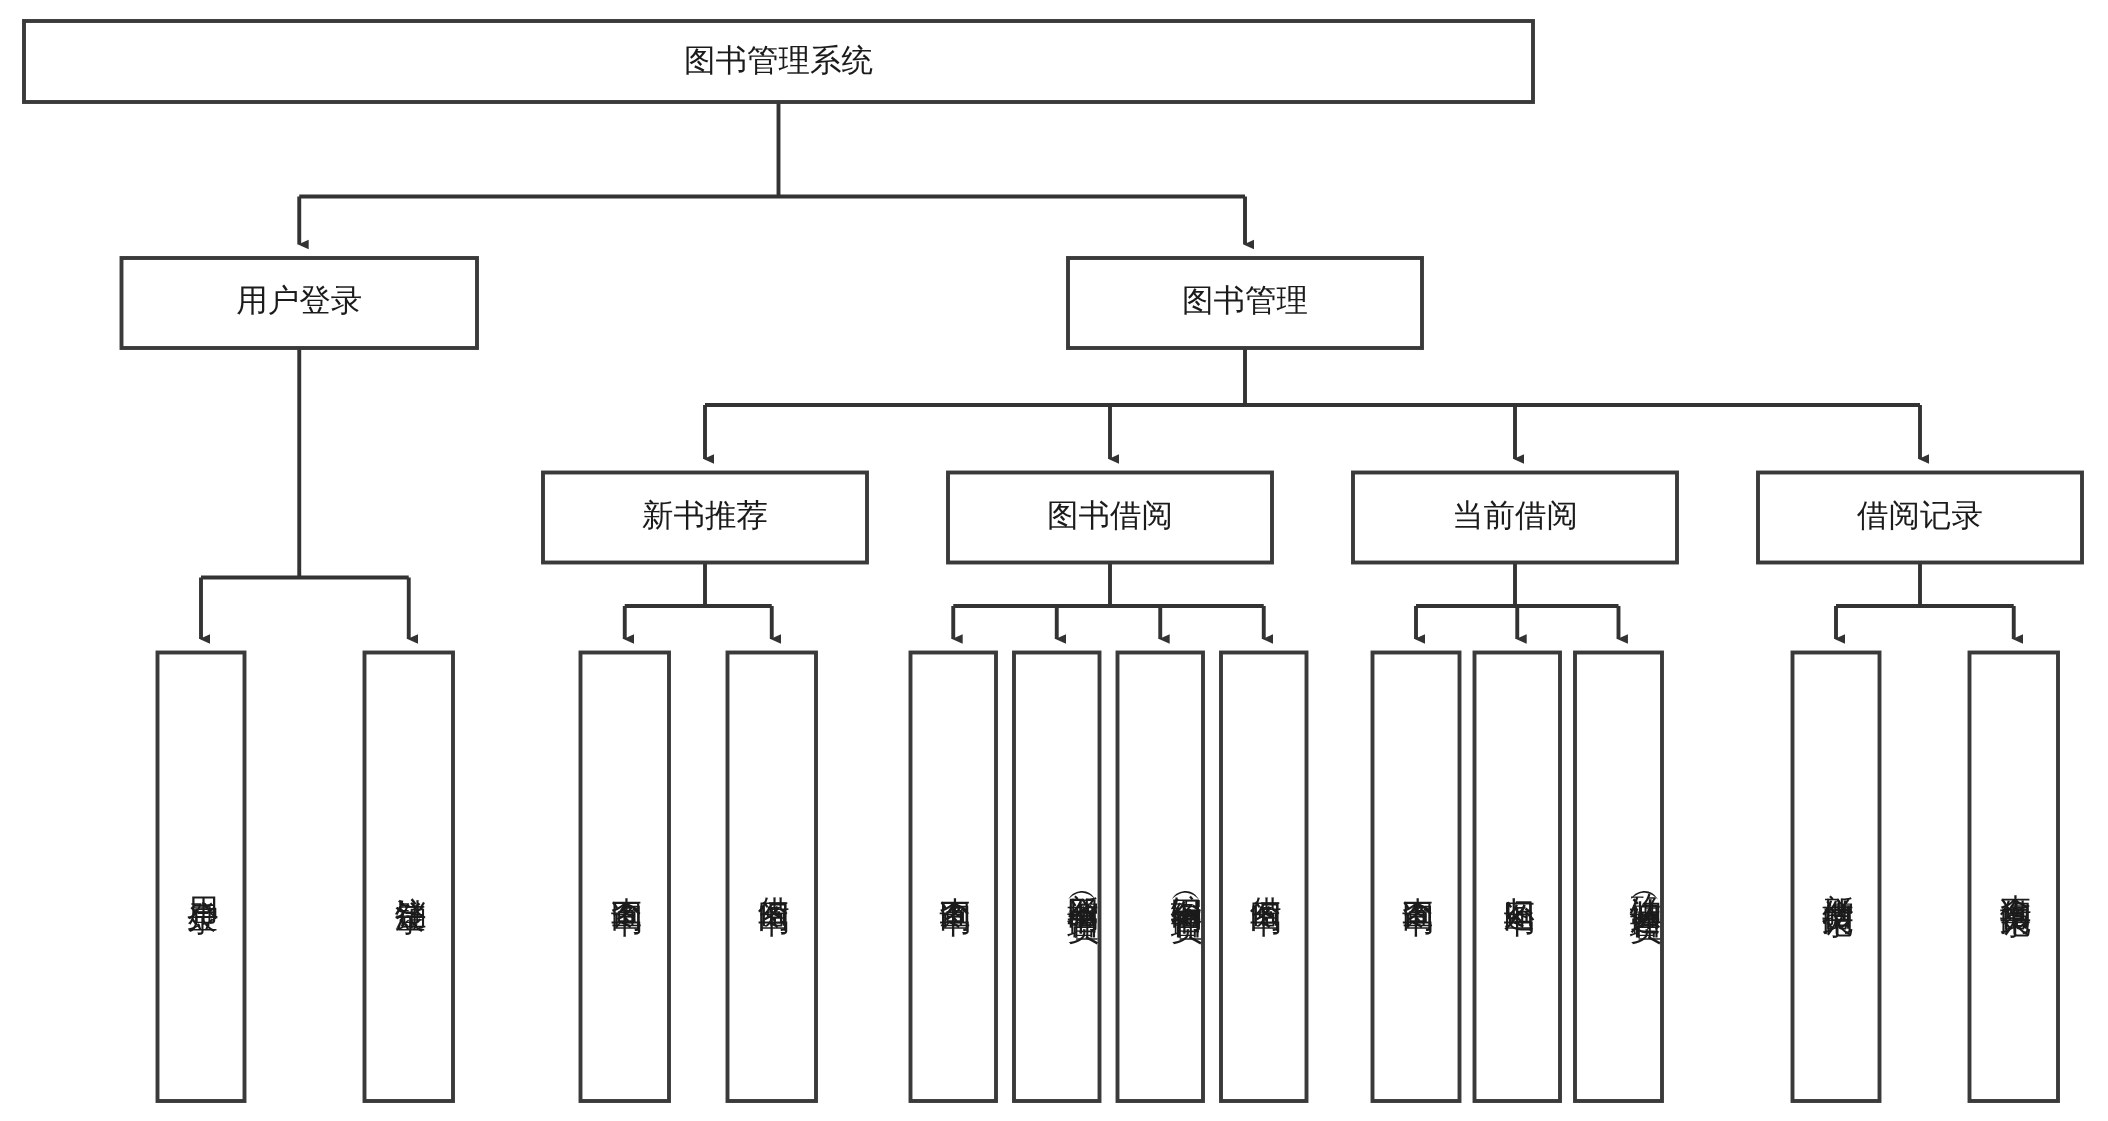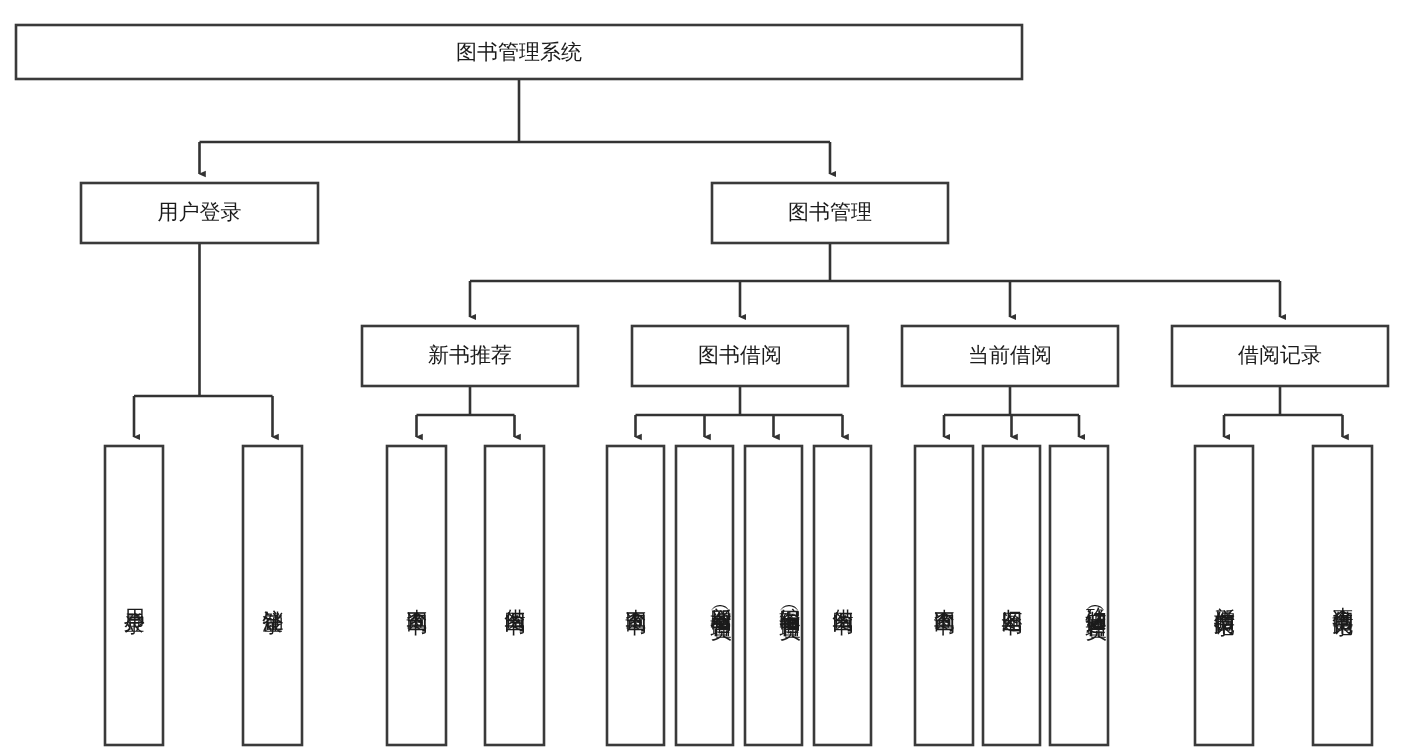--- a/index.html
+++ b/index.html
@@ -11,21 +11,20 @@
     width: 1405px;
     height: 747px;
     font-family: "Liberation Sans", "DejaVu Sans", sans-serif;
     overflow: hidden;
     position: relative;
   }
   #diagram-root {
     position: relative;
     width: 1405px;
     height: 587px;
-    margin-top: 11px;
   }
   svg#flowchart {
     position: absolute;
     top: 0;
     left: 0;
     width: 1405px;
     height: 747px;
     display: block;
   }
   .node-box {

